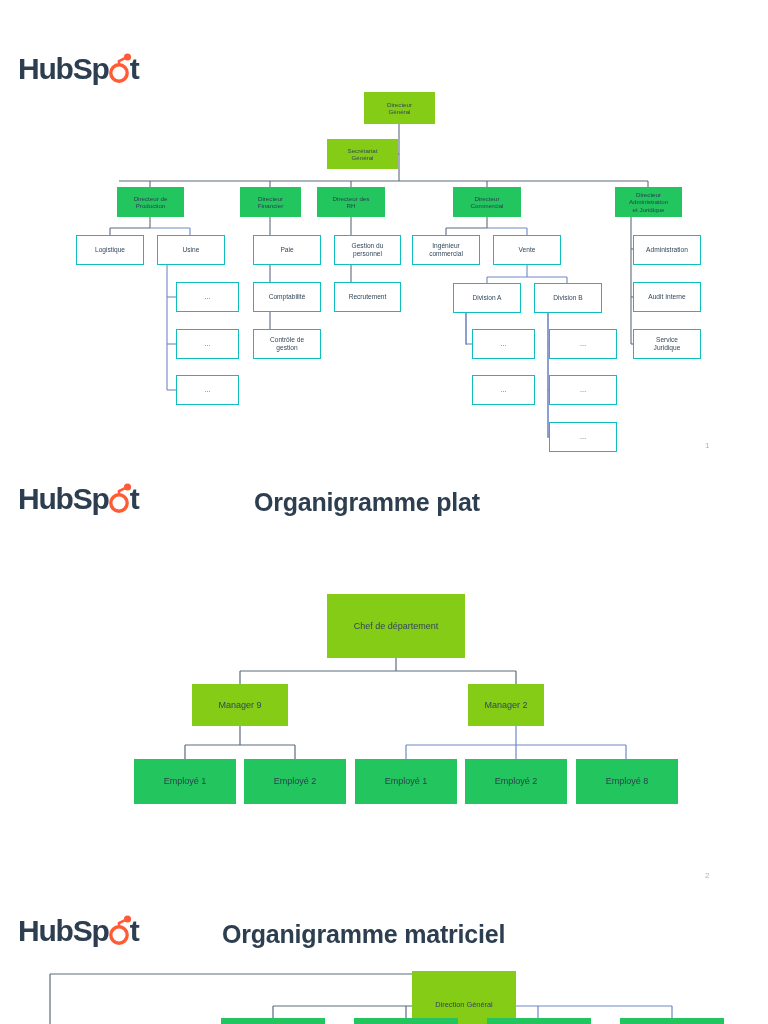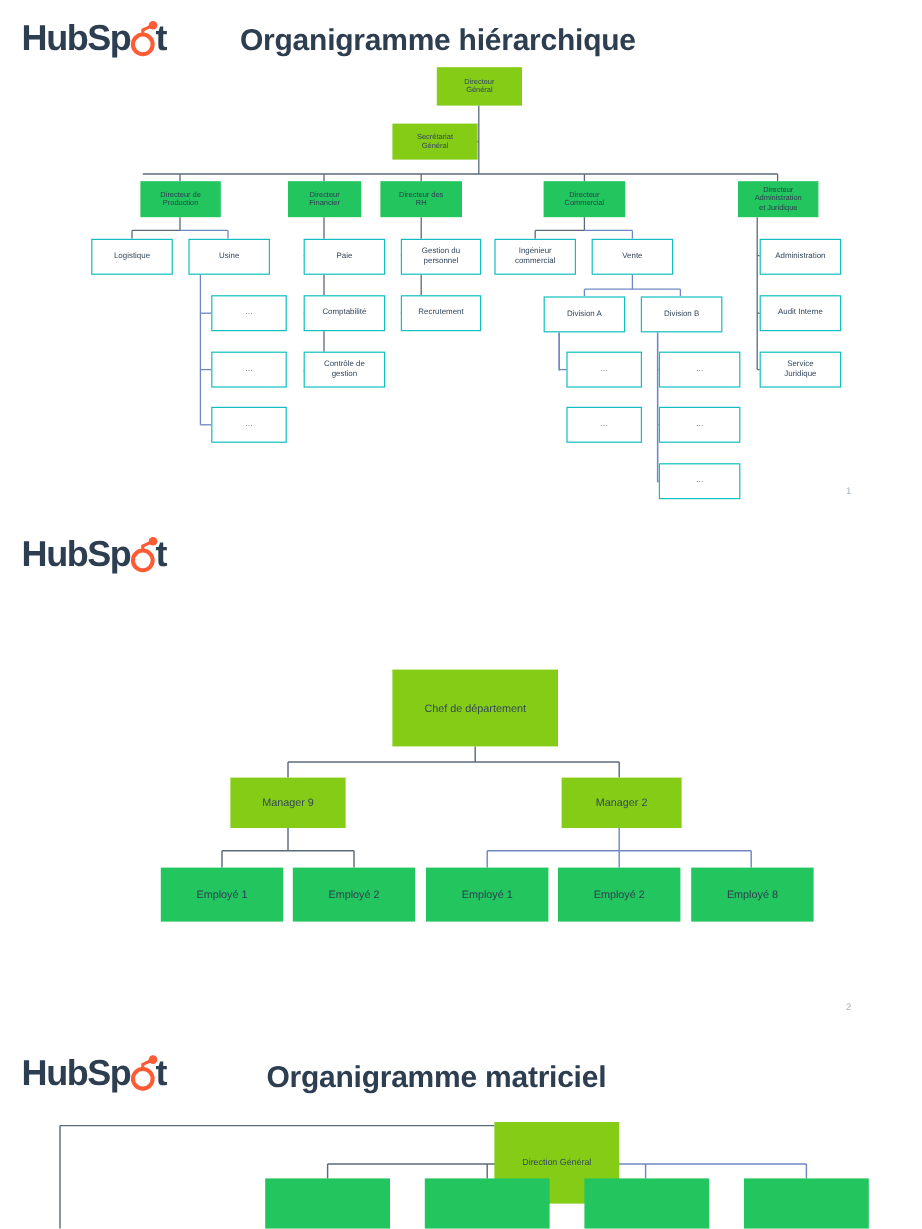--- a/index.html
+++ b/index.html
@@ -14,20 +14,21 @@
     color: #33475b;
     overflow: hidden;
     position: relative;
   }
   .slide {
     position: absolute;
     left: 0;
     width: 768px;
     background: #ffffff;
     overflow: hidden;
+    margin-top: 36px;
   }
   #slide-1 { top: 0; height: 430px; }
   #slide-2 { top: 430px; height: 430px; }
   #slide-3 { top: 860px; height: 164px; }
 
   
   .logo {
     position: absolute;
     font-family: "Liberation Sans", sans-serif;
     font-weight: bold;
@@ -111,21 +112,20 @@
 <body>
 
 <section class="slide" id="slide-1">
 
   <div class="logo" style="left:18px; top:18px;"><span>HubSp</span><span class="sp-o"><svg width="24" height="38" viewBox="0 0 24 38">
           <circle cx="11" cy="25" r="8.2" fill="none" stroke="#ff5c35" stroke-width="3.4"></circle>
           <circle cx="19.5" cy="9" r="3.6" fill="#ff5c35"></circle>
           <path d="M11 17 L11 13 L16.6 10.4" fill="none" stroke="#ff5c35" stroke-width="2.6"></path>
         </svg></span><span>t</span></div>
 
-  <div class="slide-title" style="left:200px; top:20px;">Organigramme hiérarchique</div>
 
   <div class="chart">
     <svg class="links" width="768" height="430">
       <g fill="none" stroke="#5b6b7d" stroke-width="1.1">
 
         <path d="M399 88 L399 145"></path>
         <path d="M399 118 L386 118"></path>
 
         <path d="M119 145 L648 145"></path>
         <path d="M150 145 L150 151"></path>
@@ -241,20 +241,21 @@
 </section>
 
 <section class="slide" id="slide-2">
 
   <div class="logo" style="left:18px; top:18px;"><span>HubSp</span><span class="sp-o"><svg width="24" height="38" viewBox="0 0 24 38">
           <circle cx="11" cy="25" r="8.2" fill="none" stroke="#ff5c35" stroke-width="3.4"></circle>
           <circle cx="19.5" cy="9" r="3.6" fill="#ff5c35"></circle>
           <path d="M11 17 L11 13 L16.6 10.4" fill="none" stroke="#ff5c35" stroke-width="2.6"></path>
         </svg></span><span>t</span></div>
 
+  <div class="slide-title" style="left:254px; top:22px;">Organigramme plat</div>
 
   <div class="chart">
     <svg class="links" width="768" height="430">
       <g fill="none" stroke="#5b6b7d" stroke-width="1.2">
         <path d="M396 192 L396 205"></path>
         <path d="M240 205 L516 205"></path>
         <path d="M240 205 L240 218"></path>
         <path d="M516 205 L516 218"></path>
         <path d="M240 260 L240 279"></path>
         <path d="M185 279 L295 279"></path>
@@ -266,21 +267,21 @@
         <path d="M406 279 L626 279"></path>
         <path d="M406 279 L406 293"></path>
         <path d="M516 279 L516 293"></path>
         <path d="M626 279 L626 293"></path>
       </g>
     </svg>
 
     <div class="node orange big" style="left:327px; top:128px; width:138px; height:64px;">Chef de département</div>
 
     <div class="node orange big" style="left:192px; top:218px; width:96px; height:42px;">Manager 9</div>
-    <div class="node orange big" style="left:468px; top:218px; width:100px; height:42px;">Manager 2</div>
+    <div class="node orange big" style="left:468px; top:218px; width:76px; height:42px;">Manager 2</div>
 
     <div class="node teal big" style="left:134px; top:293px; width:102px; height:45px;">Employé 1</div>
     <div class="node teal big" style="left:244px; top:293px; width:102px; height:45px;">Employé 2</div>
     <div class="node teal big" style="left:355px; top:293px; width:102px; height:45px;">Employé 1</div>
     <div class="node teal big" style="left:465px; top:293px; width:102px; height:45px;">Employé 2</div>
     <div class="node teal big" style="left:576px; top:293px; width:102px; height:45px;">Employé 8</div>
   </div>
 
   <div class="page-num" style="left:705px; top:405px;">2</div>
 </section>

